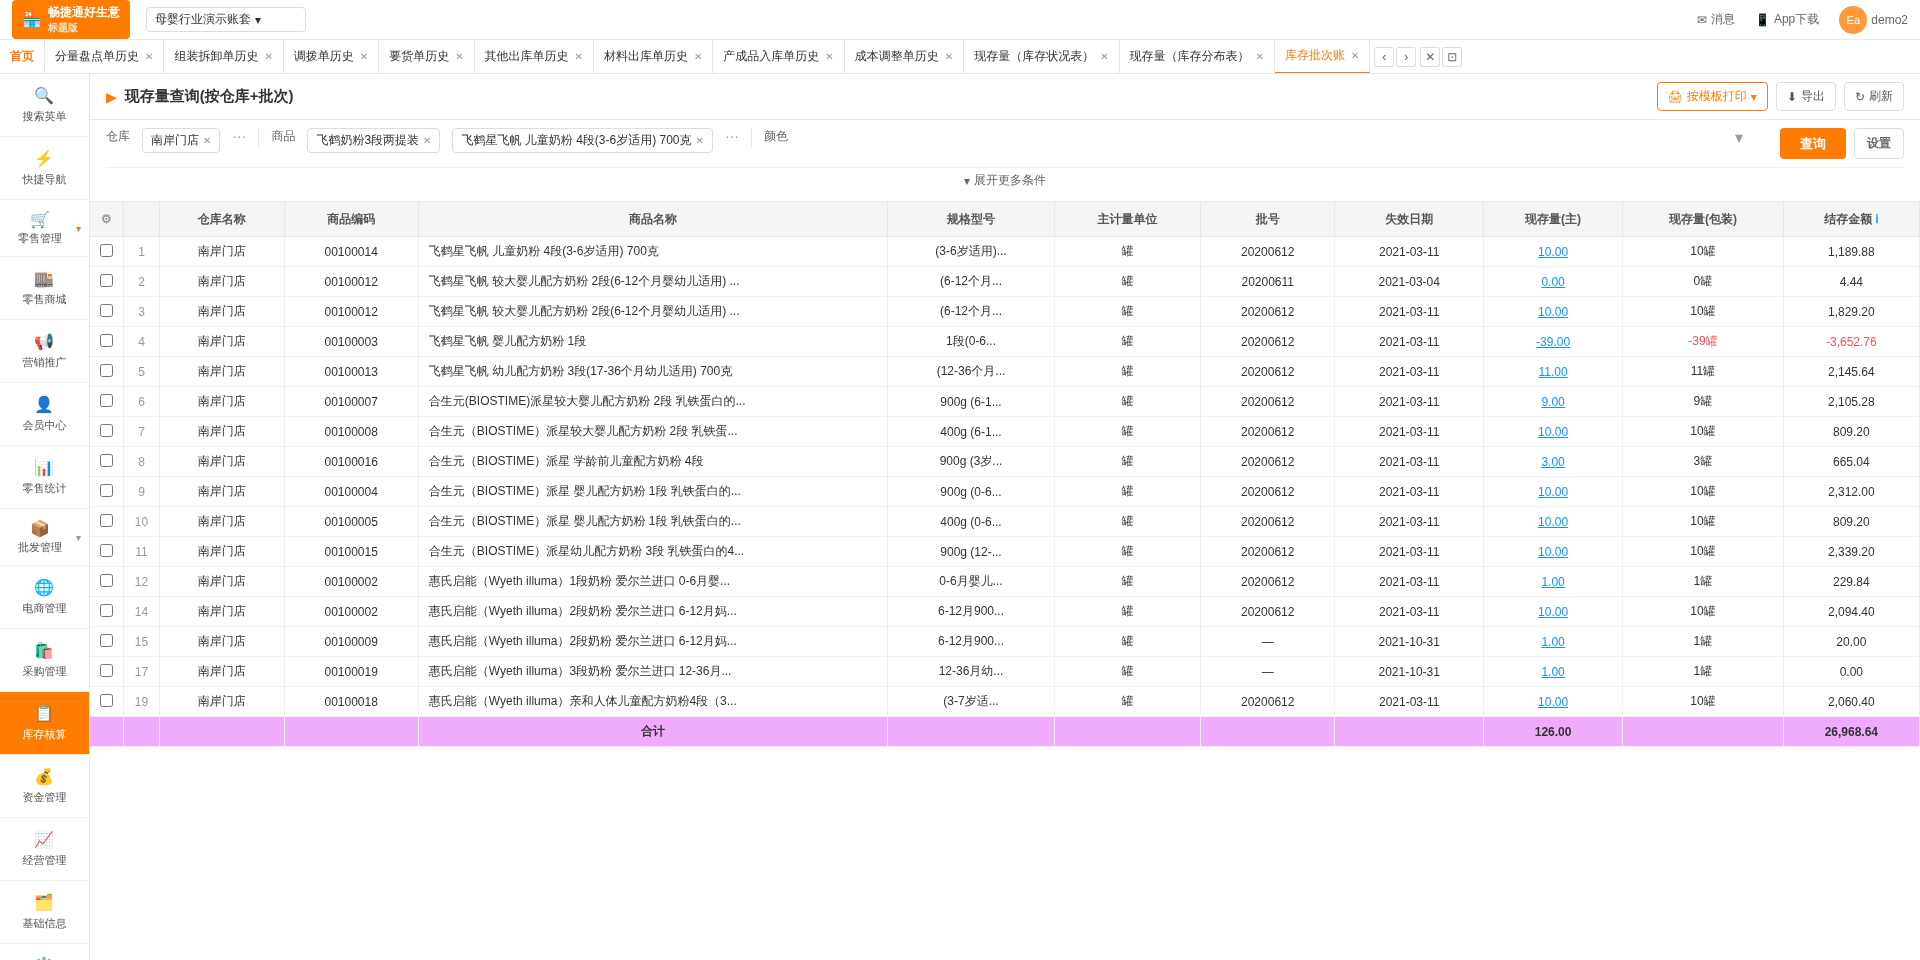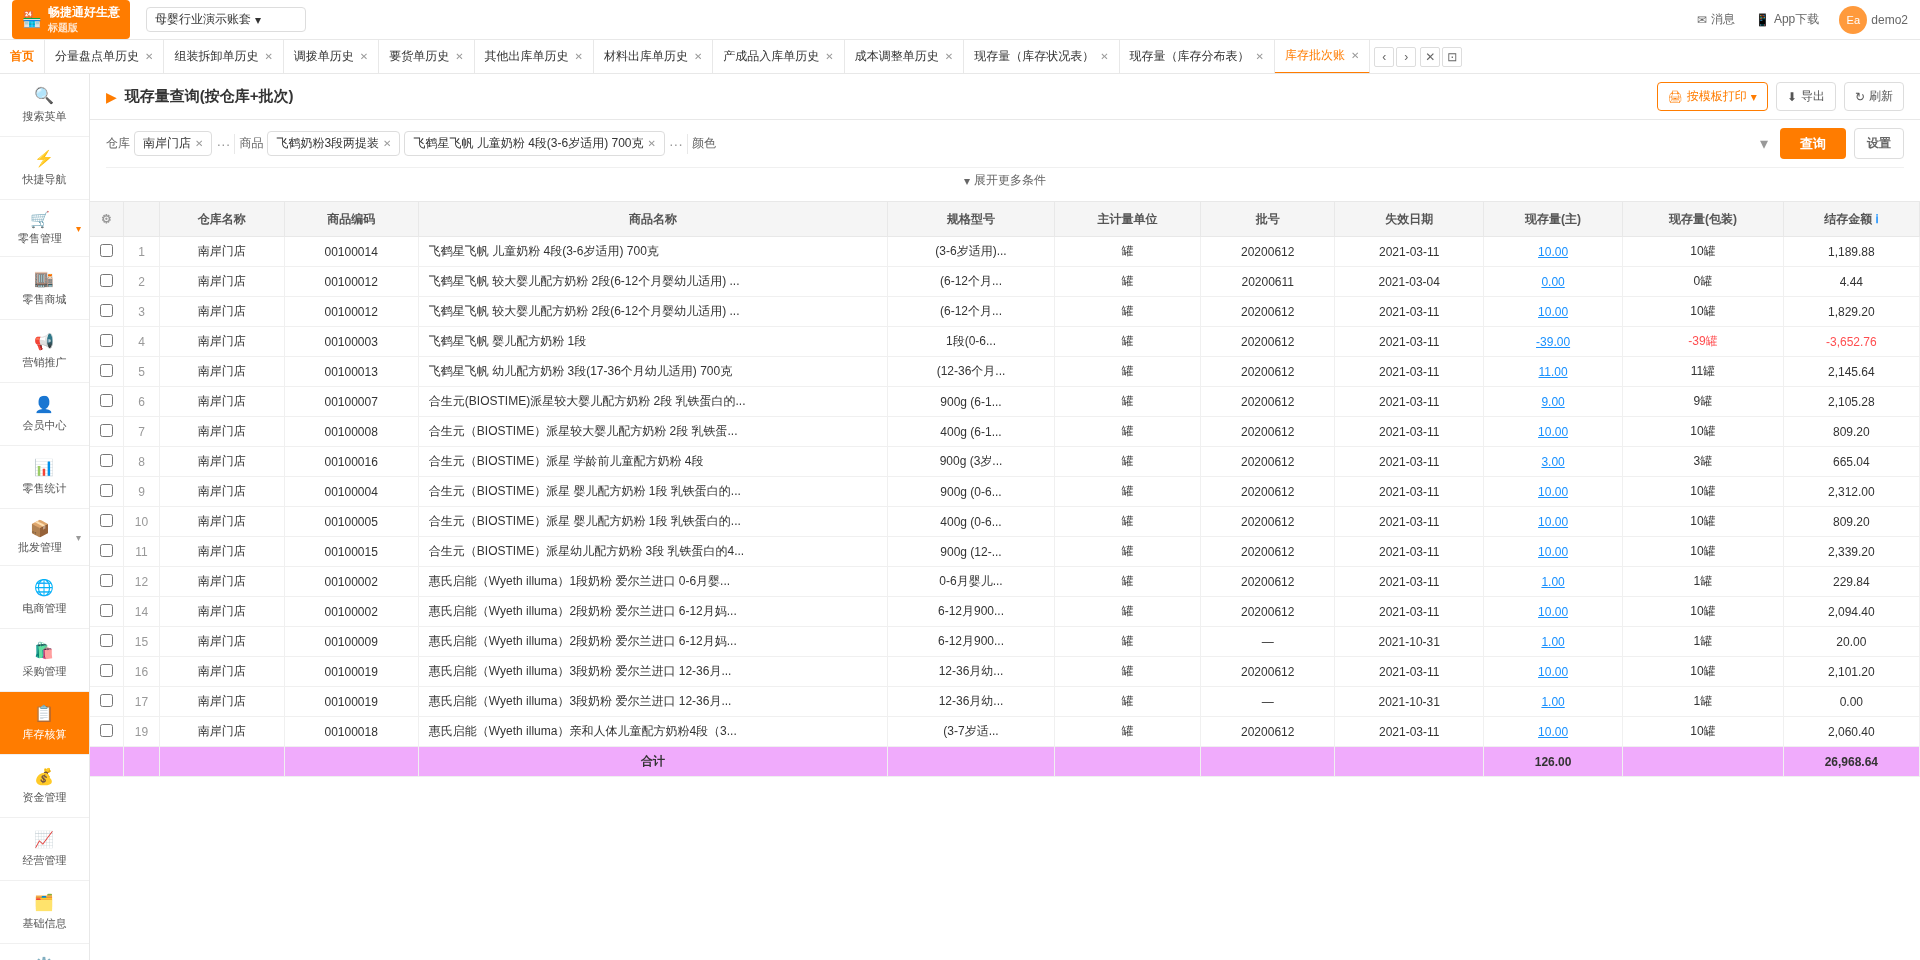--- a/index.html
+++ b/index.html
@@ -74,21 +74,21 @@
     .header-actions { display: flex; align-items: center; gap: 8px; }
     .btn-template { display: flex; align-items: center; gap: 4px; padding: 5px 10px; border: 1px solid #ff7c00; border-radius: 4px; color: #ff7c00; cursor: pointer; font-size: 12px; background: #fff; }
     .btn-export { display: flex; align-items: center; gap: 4px; padding: 5px 10px; border: 1px solid #ddd; border-radius: 4px; color: #555; cursor: pointer; font-size: 12px; background: #fff; }
     .btn-refresh { display: flex; align-items: center; gap: 4px; padding: 5px 10px; border: 1px solid #ddd; border-radius: 4px; color: #555; cursor: pointer; font-size: 12px; background: #fff; }
 
     
     .filter-bar {
       background: #fff; padding: 8px 16px; border-bottom: 1px solid #e8e8e8;
       display: flex; flex-direction: column; gap: 8px;
     }
-    .filter-row { display: flex; align-items: center; gap: 4px; flex-wrap: wrap; }
+    .filter-row { display: flex; align-items: flex-start; gap: 12px; flex-wrap: wrap; }
     .filter-label { color: #666; font-size: 12px; white-space: nowrap; }
     .filter-tag {
       display: inline-flex; align-items: center; gap: 4px;
       background: #fff; border: 1px solid #ddd; border-radius: 4px;
       padding: 3px 8px; font-size: 12px; cursor: pointer;
     }
     .filter-tag .tag-close { color: #999; font-size: 10px; cursor: pointer; }
     .filter-dots { color: #999; cursor: pointer; font-size: 14px; }
     .filter-expand {
       display: flex; align-items: center; justify-content: center;
@@ -330,21 +330,21 @@
           <span class="tag-close">✕</span>
         </div>
         <span class="filter-dots">···</span>
 
         <div class="filter-divider"></div>
 
         <span class="filter-label">颜色</span>
         <div style="flex:1"></div>
         <span style="color:#999;cursor:pointer;font-size:16px;">▾</span>
 
-        <div style="margin-left:8px;display:flex;gap:8px">
+        <div style="margin-left:25px;display:flex;gap:8px">
           <button class="btn-query">查询</button>
           <button class="btn-settings">设置</button>
         </div>
       </div>
 
       <div class="filter-expand">
         <span>▾</span>
         <span>展开更多条件</span>
       </div>
     </div>
@@ -561,34 +561,20 @@
     <td>6-12月900...</td>
     <td>罐</td>
     <td>—</td>
     <td>2021-10-31</td>
     <td class="underline ">1.00</td>
     <td class="">1罐</td>
     <td class="">20.00</td>
   </tr>
             <tr>
     <td><input type="checkbox" style=""></td>
-    <td class="index-col">16</td>
-    <td>南岸门店</td>
-    <td>00100019</td>
-    <td class="name-cell" title="惠氏启能（Wyeth illuma）3段奶粉 爱尔兰进口 12-36月...">惠氏启能（Wyeth illuma）3段奶粉 爱尔兰进口 12-36月...</td>
-    <td>12-36月幼...</td>
-    <td>罐</td>
-    <td>20200612</td>
-    <td>2021-03-11</td>
-    <td class="underline ">10.00</td>
-    <td class="">10罐</td>
-    <td class="">2,101.20</td>
-  </tr>
-            <tr>
-    <td><input type="checkbox" style=""></td>
     <td class="index-col">17</td>
     <td>南岸门店</td>
     <td>00100019</td>
     <td class="name-cell" title="惠氏启能（Wyeth illuma）3段奶粉 爱尔兰进口 12-36月...">惠氏启能（Wyeth illuma）3段奶粉 爱尔兰进口 12-36月...</td>
     <td>12-36月幼...</td>
     <td>罐</td>
     <td>—</td>
     <td>2021-10-31</td>
     <td class="underline ">1.00</td>
     <td class="">1罐</td>

